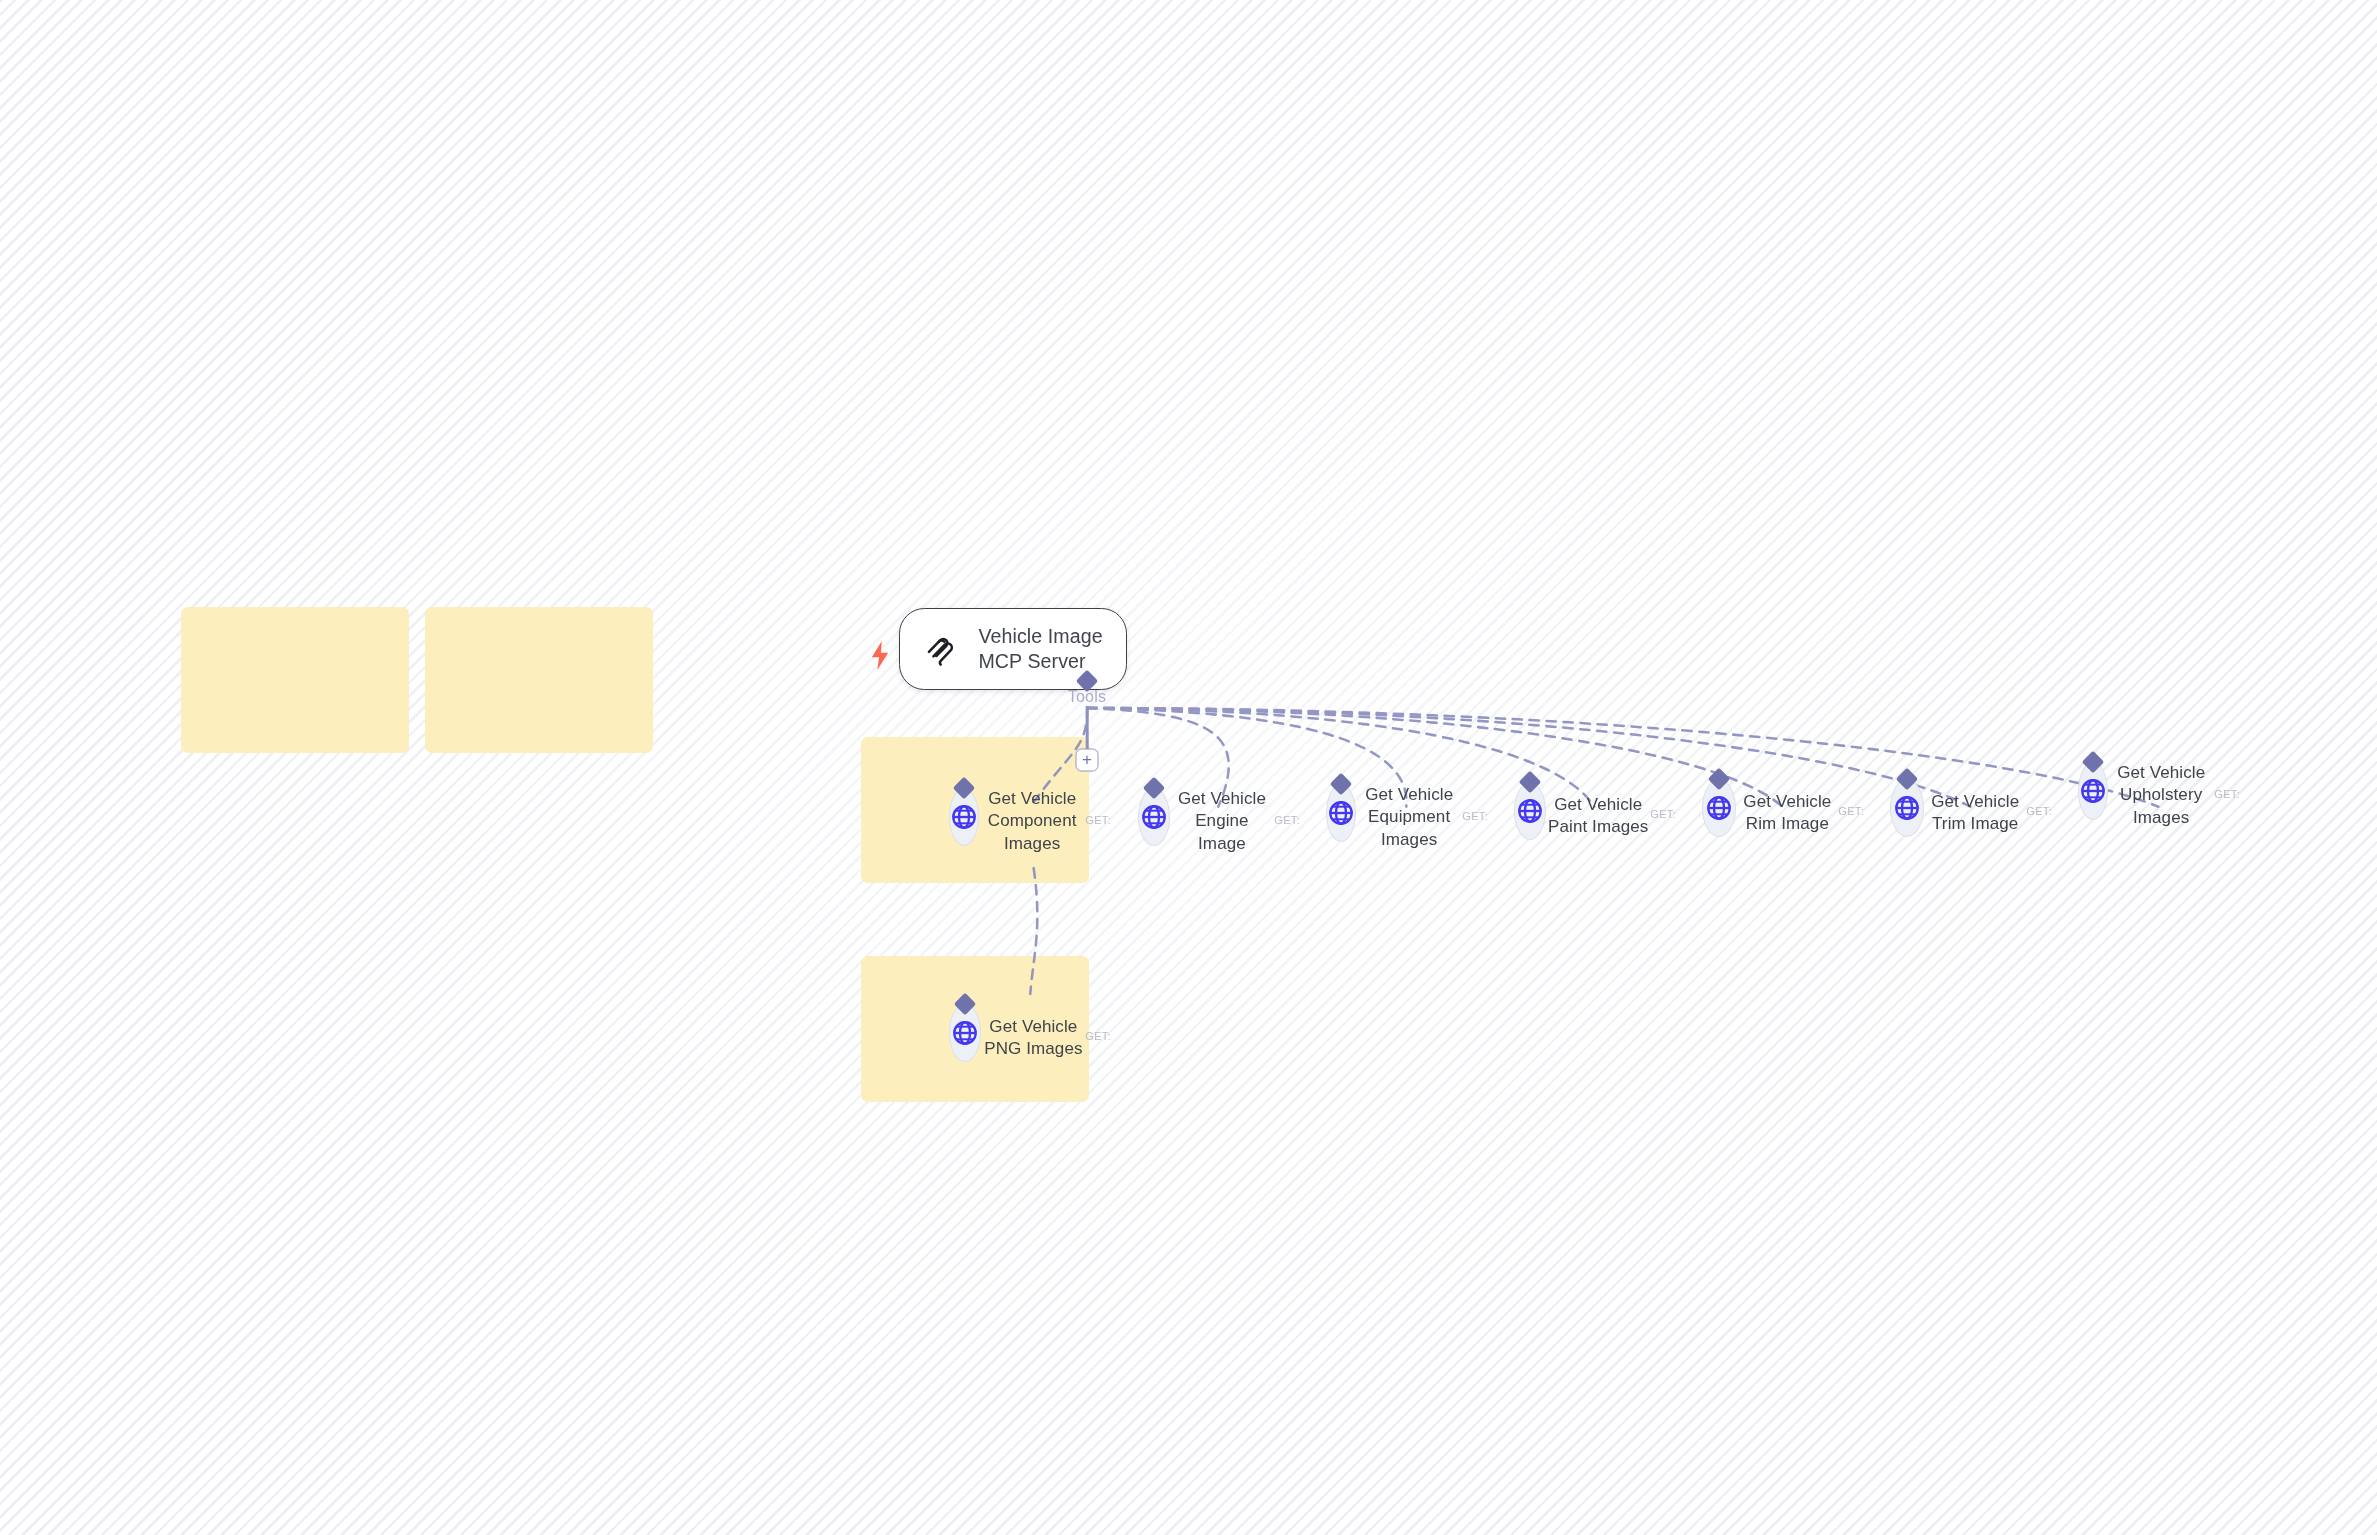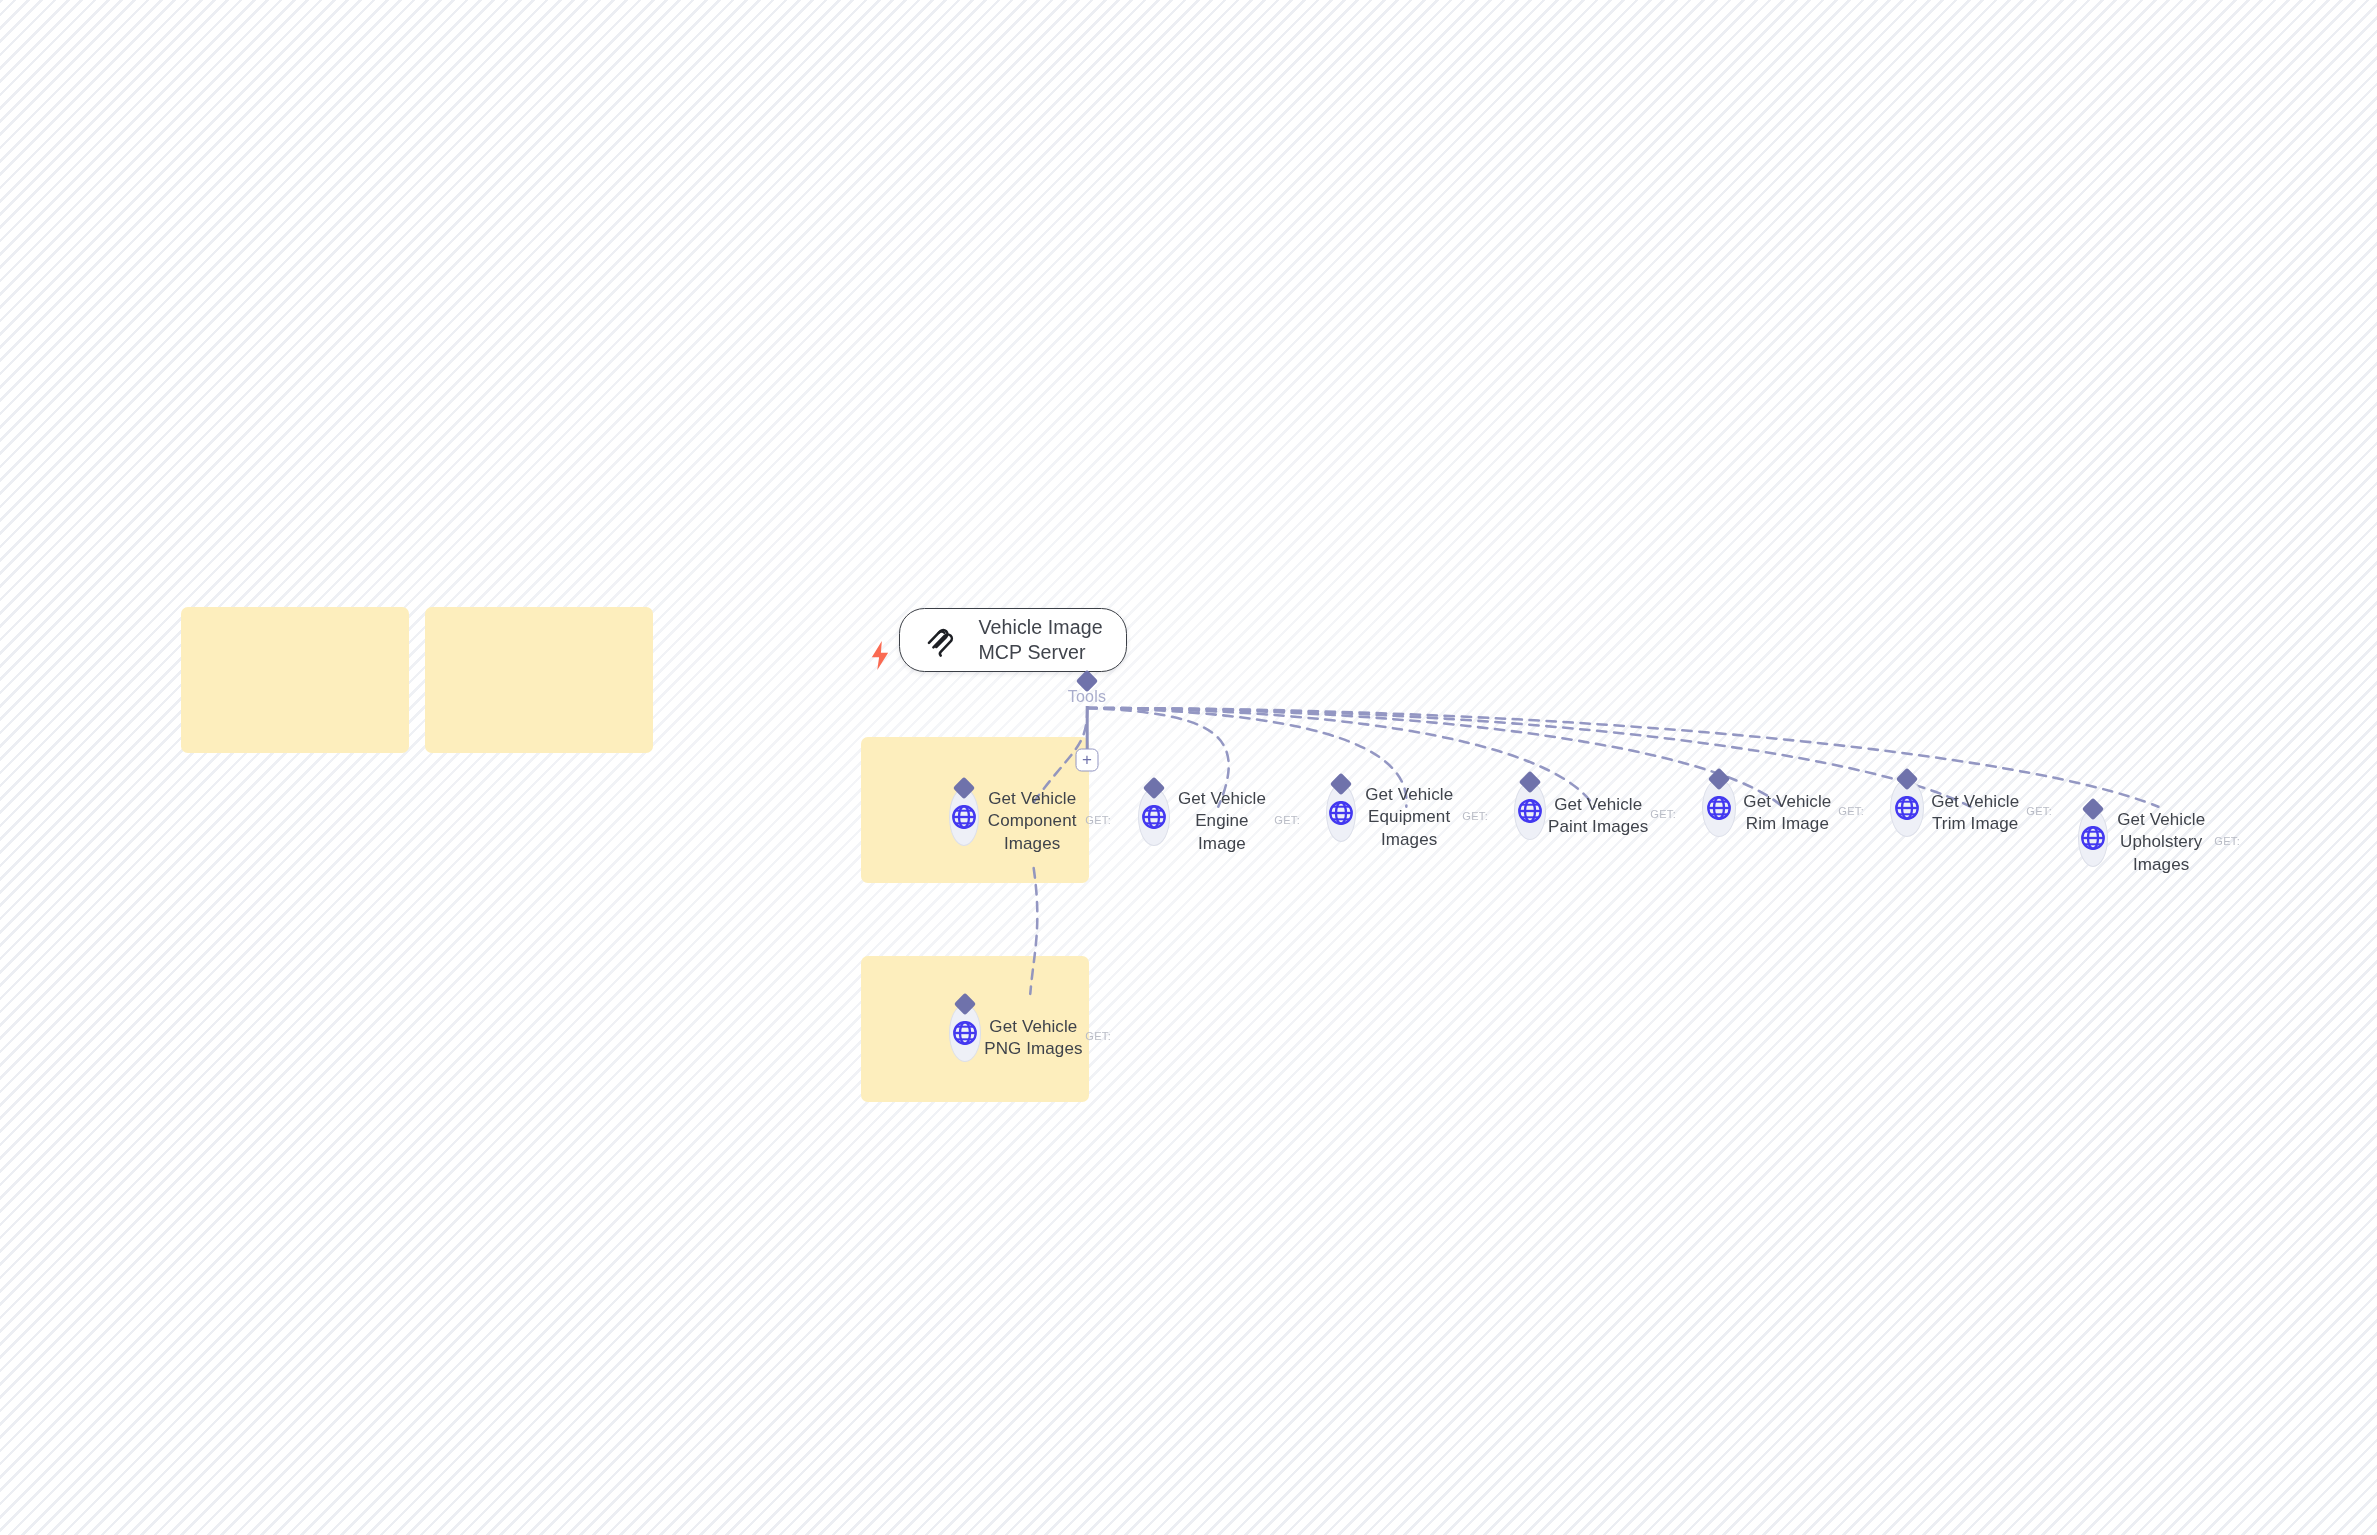--- a/index.html
+++ b/index.html
@@ -186,21 +186,21 @@
   </div>
 
   <div class="layer" id="node-layer">
 
     <span class="bolt-icon" style="left:869px; top:641px;">
       <svg viewBox="0 0 24 32" width="22" height="29" aria-hidden="true">
         <path d="M14 0 L3 18 H11 L9 32 L21 13 H13 Z" fill="#fa6a52"></path>
       </svg>
     </span>
 
-    <div class="mcp-card" style="left:899px; top:608px; width:228px; height:64px;">
+    <div class="mcp-card" style="left:899px; top:608px; width:228px; height:82px;">
       <span class="mcp-logo">
         <svg viewBox="0 0 48 48" width="39" height="39" aria-hidden="true">
           <g fill="none" stroke="#1d1f24" stroke-width="3.1" stroke-linecap="round" stroke-linejoin="round">
             <path d="M11 27 L25 12.5 a5 5 0 0 1 7.2 7.2 L20 32"></path>
             <path d="M16.5 32.5 L30.5 18 a5 5 0 0 1 7.2 7.2 L25.5 38 a3.4 3.4 0 0 0 0 4.6"></path>
             <path d="M23 14.5 a5 5 0 0 1 7.2 0"></path>
           </g>
         </svg>
       </span>
       <span class="mcp-text">Vehicle Image
@@ -315,21 +315,21 @@
             <line x1="4.4" y1="6.6" x2="19.6" y2="6.6" stroke="#4338f0" stroke-width="1.7"></line>
             <line x1="4.4" y1="17.4" x2="19.6" y2="17.4" stroke="#4338f0" stroke-width="1.7"></line>
           </svg>
         </span>
       </div>
       <div class="tool-label">Get Vehicle Trim
 Image</div>
       <div class="tool-method">GET:</div>
     </div>
 
-    <div class="tool-node" style="left:2159px; top:800px;">
+    <div class="tool-node" style="left:2159px; top:753px;">
       <div class="tool-circle">
         <span class="diamond"></span>
         <span class="globe-icon">
           <svg viewBox="0 0 24 24" width="28" height="28" aria-hidden="true">
             <circle cx="12" cy="12" r="9.2" fill="none" stroke="#4338f0" stroke-width="2"></circle>
             <ellipse cx="12" cy="12" rx="4.3" ry="9.2" fill="none" stroke="#4338f0" stroke-width="2"></ellipse>
             <line x1="2.8" y1="12" x2="21.2" y2="12" stroke="#4338f0" stroke-width="2"></line>
             <line x1="4.4" y1="6.6" x2="19.6" y2="6.6" stroke="#4338f0" stroke-width="1.7"></line>
             <line x1="4.4" y1="17.4" x2="19.6" y2="17.4" stroke="#4338f0" stroke-width="1.7"></line>
           </svg>

